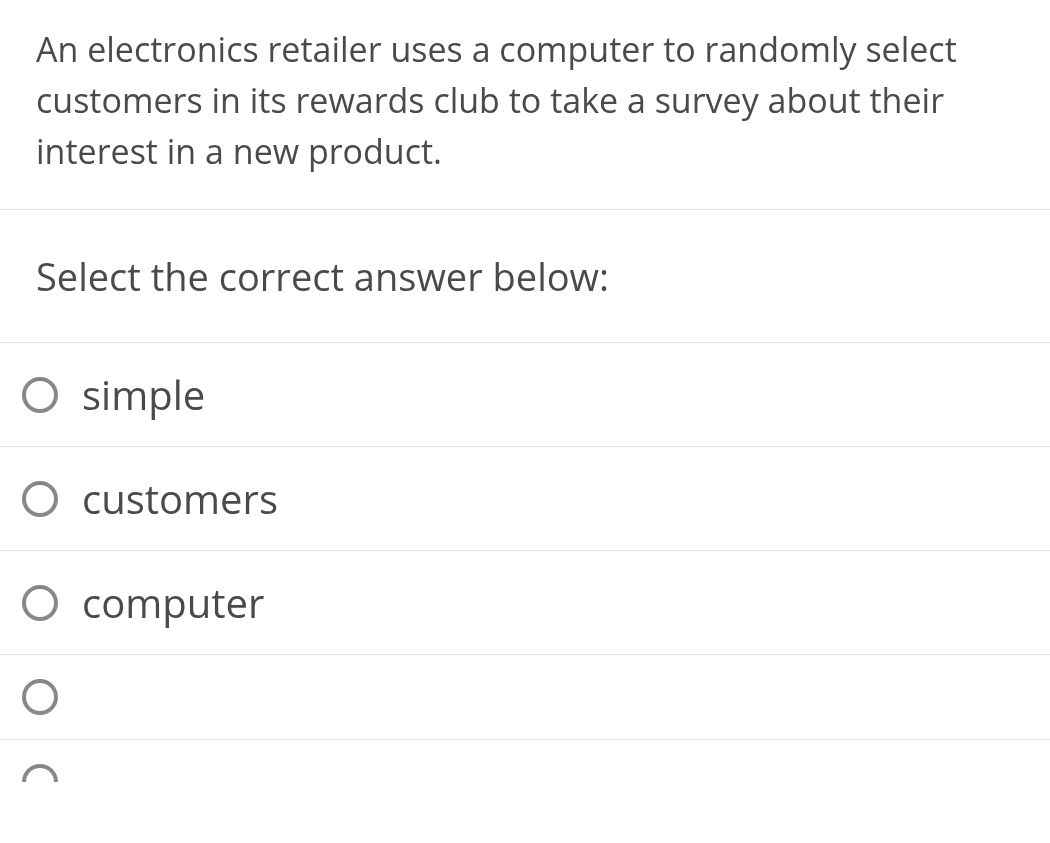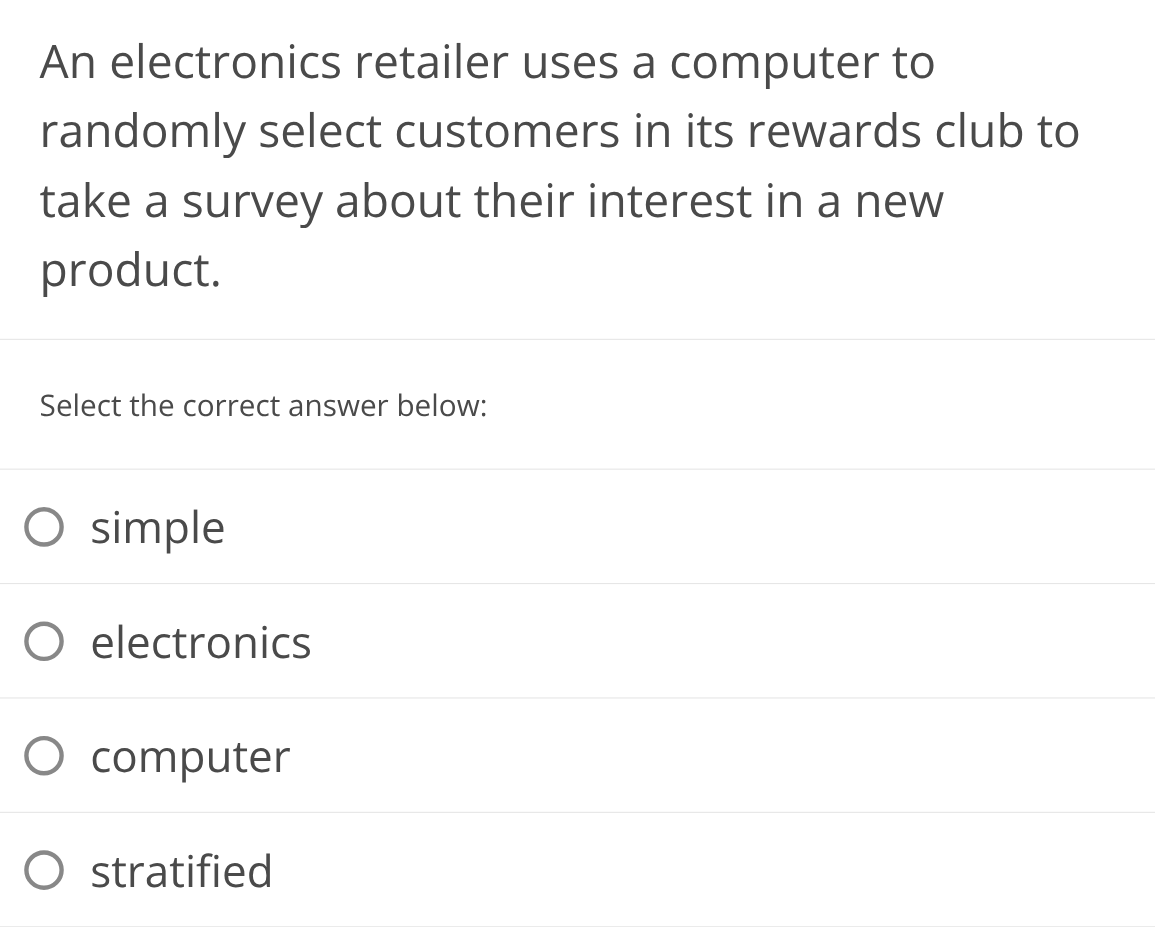--- a/index.html
+++ b/index.html
@@ -13,31 +13,31 @@
     width: 1050px;
     height: 843px;
     overflow: hidden;
     color: #4a4a4a;
   }
   .question-block {
     padding: 24px 36px 32px 36px;
     border-bottom: 1px solid #e6e6e6;
   }
   .question-text {
-    font-size: 42px;
+    font-size: 34px;
     line-height: 1.5;
     color: #4a4a4a;
     font-weight: 400;
   }
   .instruction-block {
     padding: 40px 36px 40px 36px;
     border-bottom: 1px solid #e6e6e6;
   }
   .instruction-text {
-    font-size: 27px;
+    font-size: 38px;
     color: #4a4a4a;
     font-weight: 400;
   }
   .option-row {
     display: flex;
     align-items: center;
     padding: 24px 22px;
     border-bottom: 1px solid #e6e6e6;
     cursor: pointer;
   }
@@ -83,28 +83,27 @@
   <p class="instruction-text">Select the correct answer below:</p>
 </div>
 
 <div class="option-row">
   <span class="radio-circle"></span>
   <span class="option-label">simple</span>
 </div>
 
 <div class="option-row">
   <span class="radio-circle"></span>
-  <span class="option-label">electronics</span>
+  <span class="option-label">customers</span>
 </div>
 
 <div class="option-row">
   <span class="radio-circle"></span>
   <span class="option-label">computer</span>
 </div>
 
 <div class="option-row">
   <span class="radio-circle"></span>
-  <span class="option-label">stratified</span>
 </div>
 
 <div class="partial-row">
   <span class="partial-circle"></span>
 </div>
 
 </body></html>

